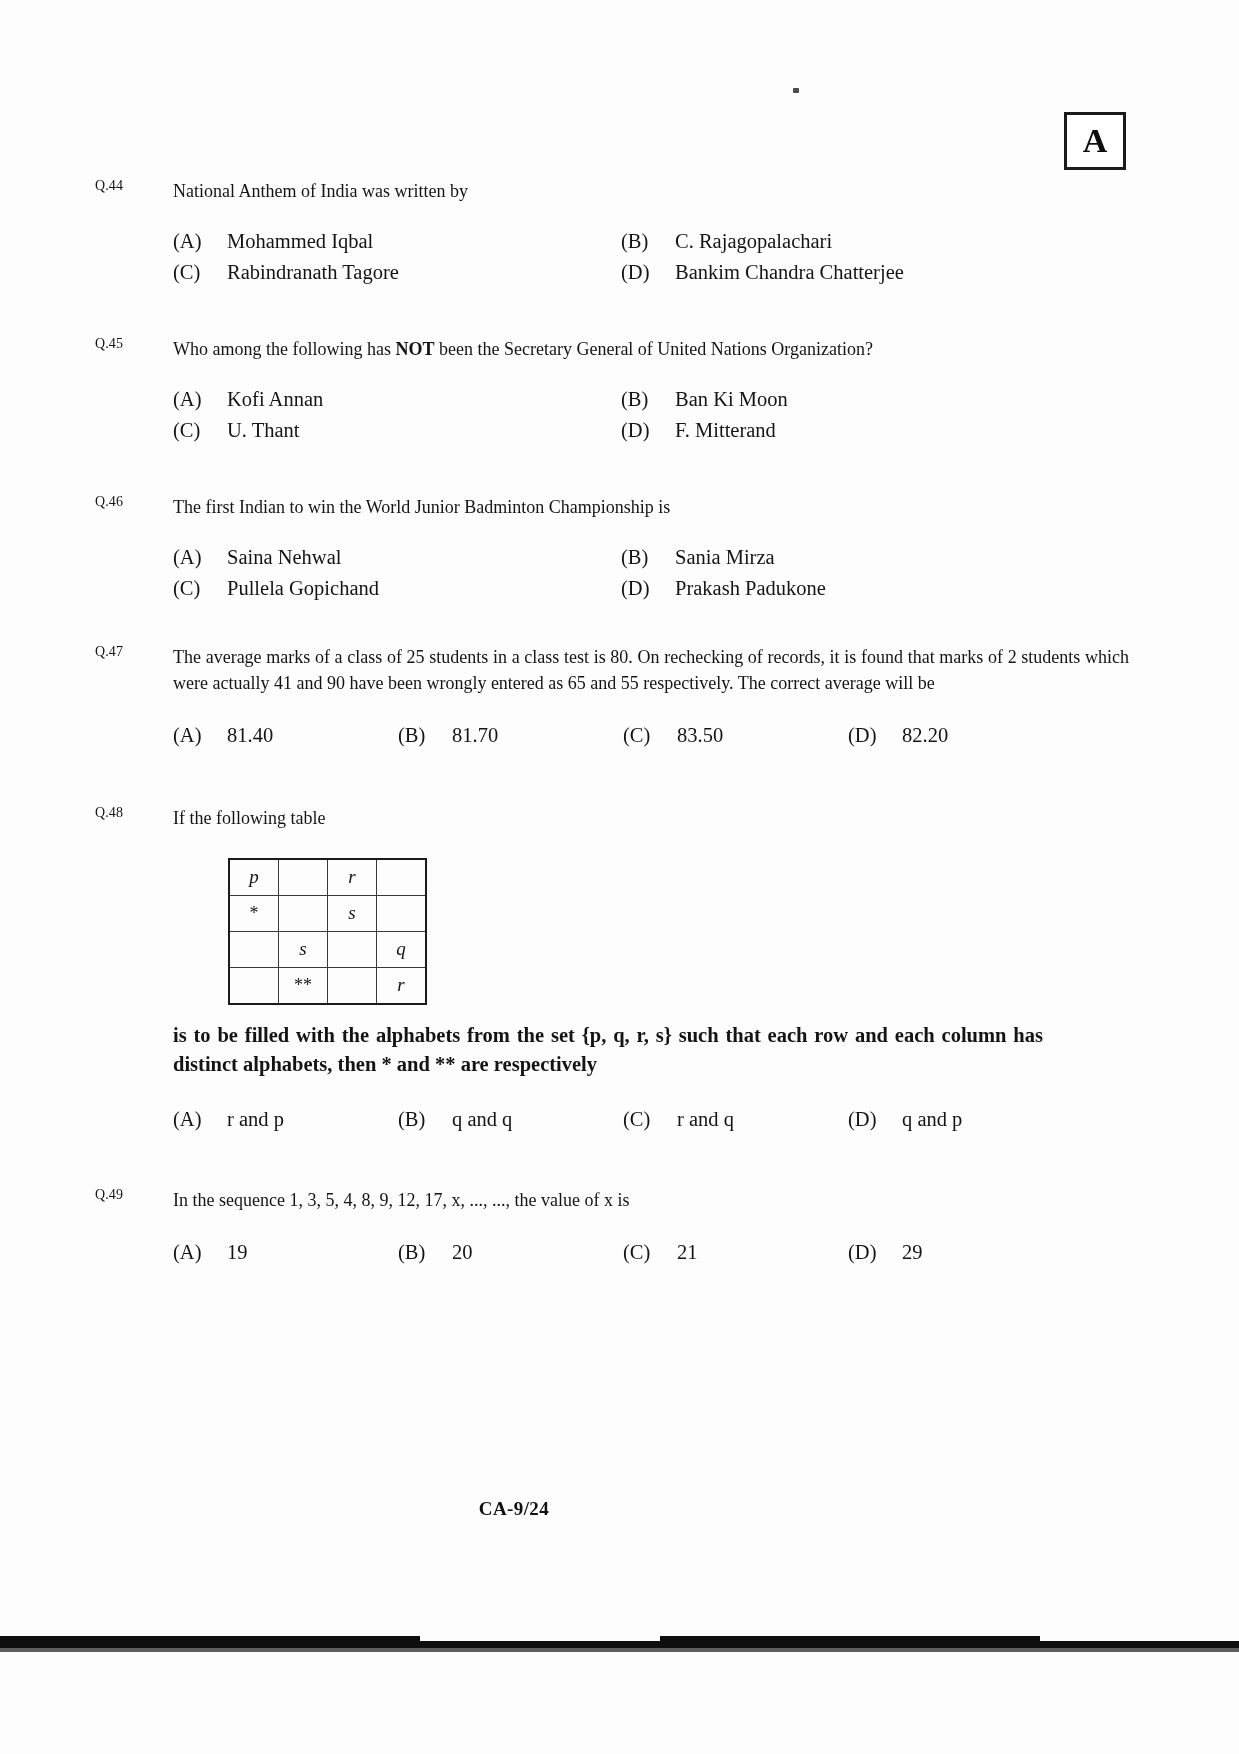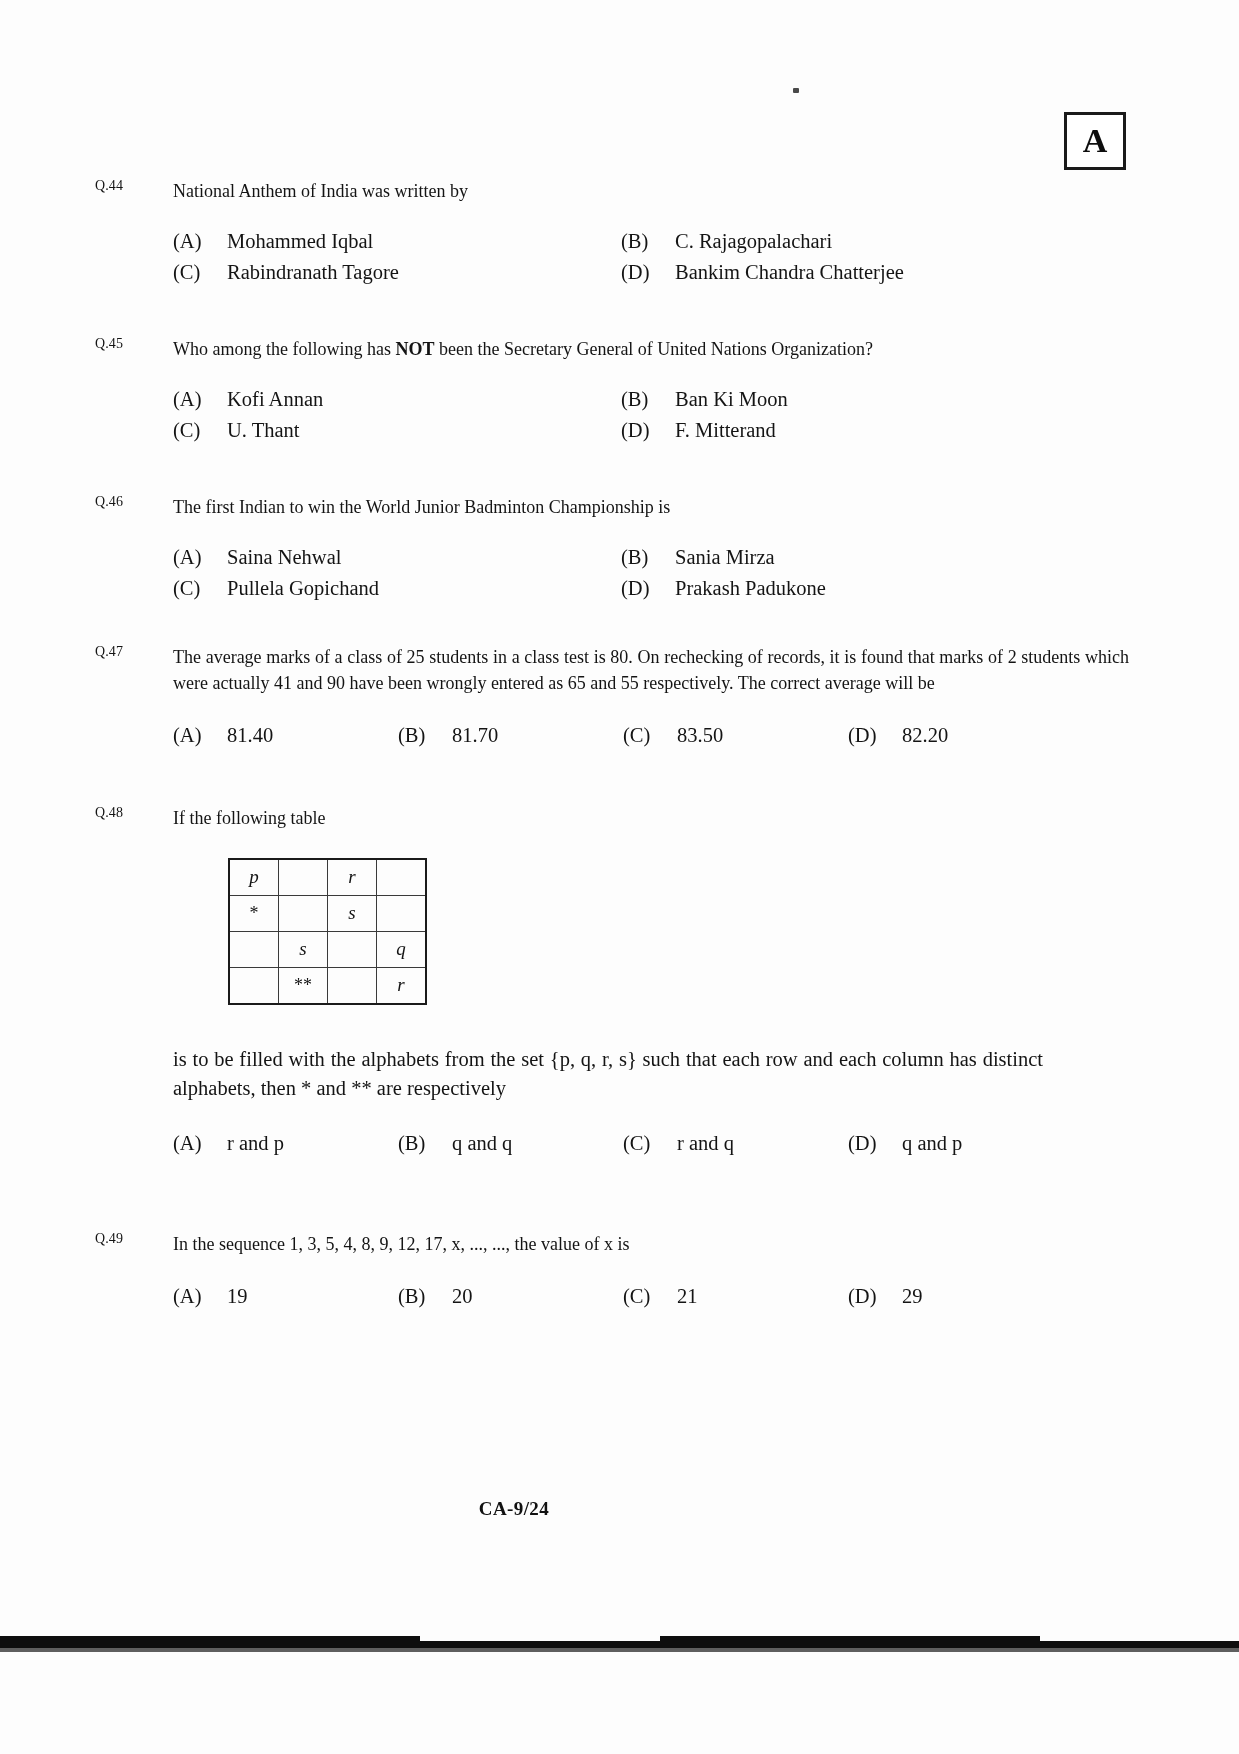--- a/index.html
+++ b/index.html
@@ -152,27 +152,28 @@
   table.grid td.star {
     font-style: normal;
     font-size: 18px;
   }
   table.grid tr:first-child td { border-top: 2px solid #1b1b1b; }
   table.grid tr:last-child td { border-bottom: 2px solid #1b1b1b; }
   table.grid td:first-child { border-left: 2px solid #1b1b1b; }
   table.grid td:last-child { border-right: 2px solid #1b1b1b; }
 
   .after-table {
-    margin-top: 40px;
+    margin-top: 16px;
     margin-left: 78px;
     width: 870px;
     font-size: 20.5px;
     line-height: 1.45;
     text-align: justify;
     color: #141414;
+    font-weight: bold;
   }
 
   
   .footer {
     position: absolute;
     left: 0;
     top: 1498px;
     width: 1028px;
     text-align: center;
     font-size: 19px;
@@ -385,21 +386,21 @@
           <span class="opt-tag">(C)</span>
           <span class="opt-val ital">r and q</span>
         </div>
         <div class="opt-cell">
           <span class="opt-tag">(D)</span>
           <span class="opt-val ital">q and p</span>
         </div>
       </div>
     </div>
 
-    <div class="q-block" style="margin-top:76px;">
+    <div class="q-block" style="margin-top:56px;">
       <div class="q-row">
         <div class="q-num">Q.49</div>
         <div class="q-text nojust">In the sequence 1, 3, 5, 4, 8, 9, 12, 17, x, ..., ..., the value of x is</div>
       </div>
       <div class="opts-4">
         <div class="opt-cell">
           <span class="opt-tag">(A)</span>
           <span class="opt-val">19</span>
         </div>
         <div class="opt-cell">

